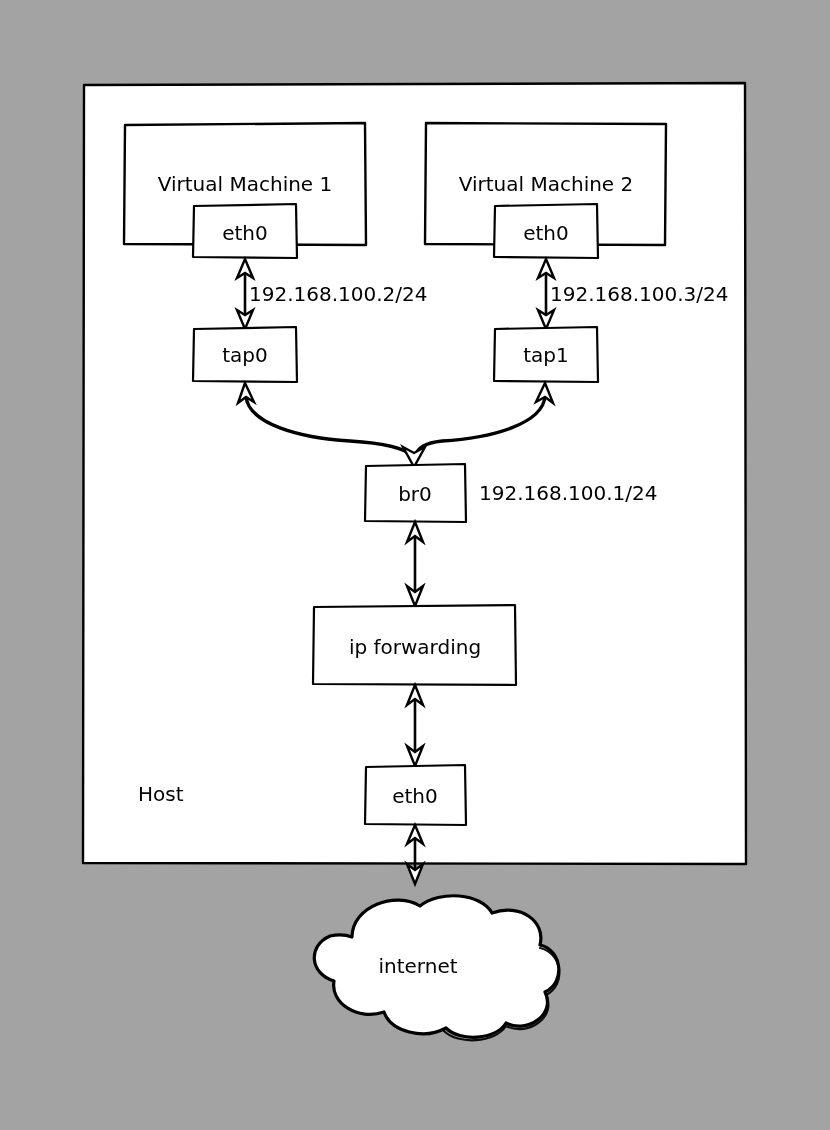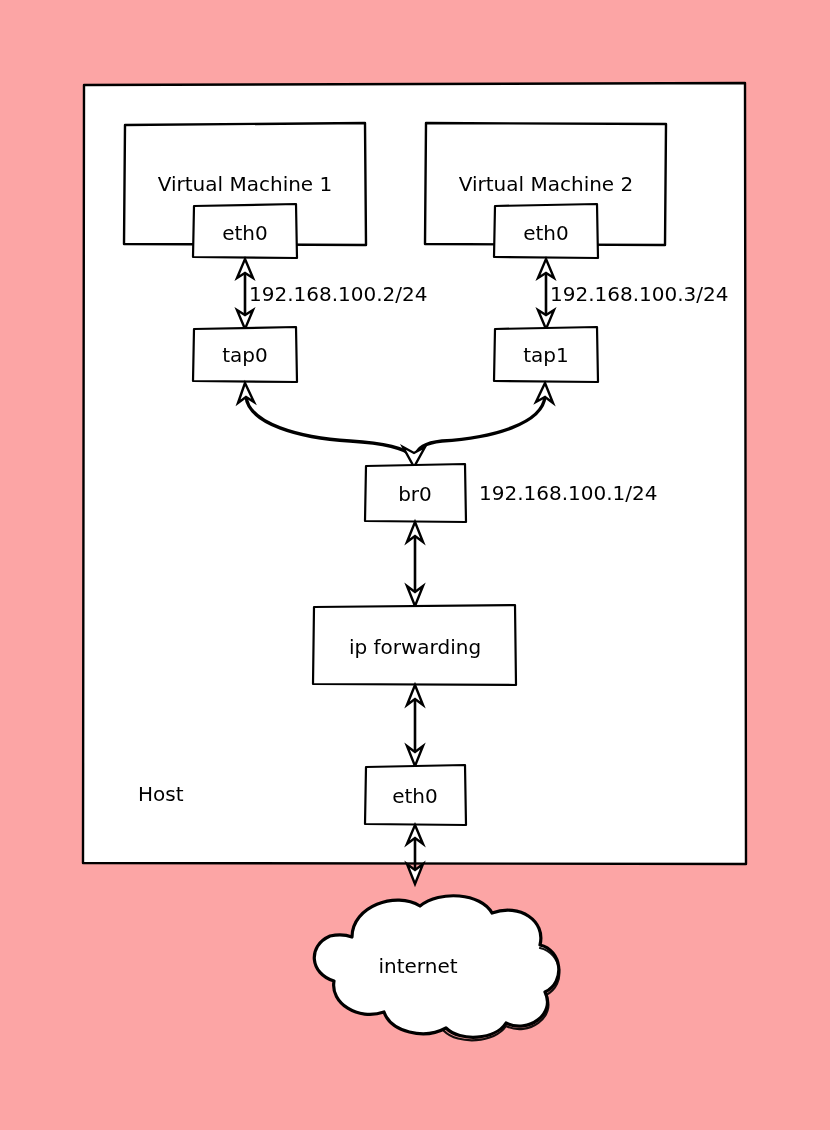--- a/index.html
+++ b/index.html
@@ -10,21 +10,21 @@
   body {
     width: 830px;
     height: 1130px;
     overflow: hidden;
     font-family: "DejaVu Sans", "Liberation Sans", sans-serif;
   }
   #diagram-root {
     position: relative;
     width: 830px;
     height: 1130px;
-    background: #fca5a5;
+    background: #a3a3a3;
   }
   svg#net-diagram {
     display: block;
     width: 830px;
     height: 1130px;
   }
   .shape-box {
     fill: #ffffff;
     stroke: #000000;
     stroke-width: 2.4;

